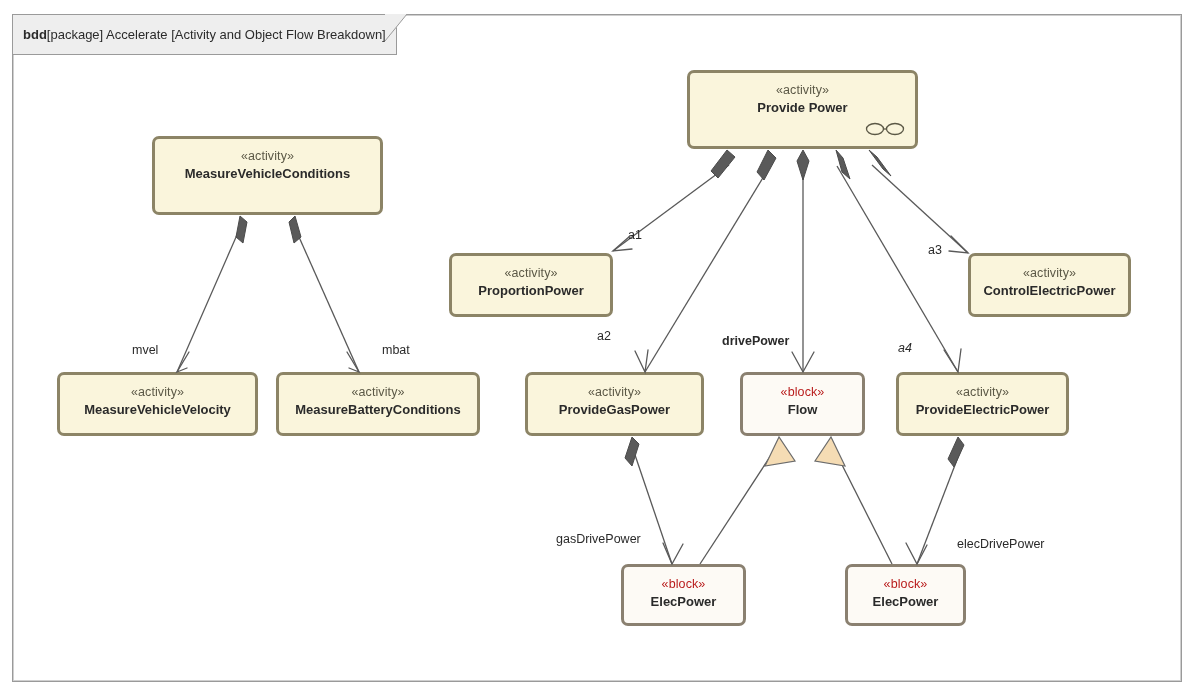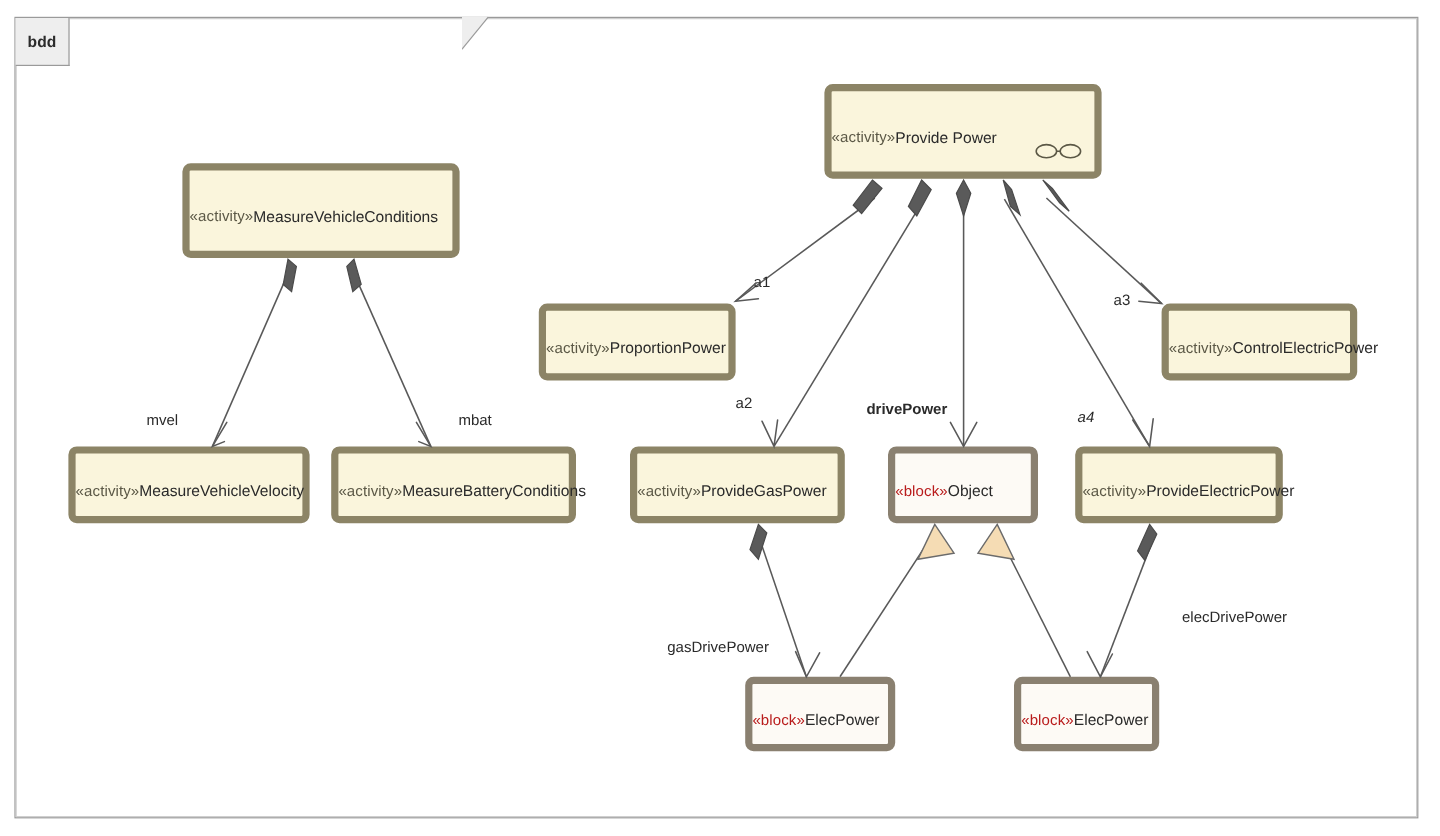--- a/index.html
+++ b/index.html
@@ -50,24 +50,24 @@
   
   #tab-cut {
     position: absolute;
     pointer-events: none;
   }
 
   
   .node {
     position: absolute;
     box-sizing: border-box;
-    border: 6px solid #4d7c0f;
+    border: 3px solid #4d7c0f;
     border-radius: 7px;
     display: flex;
-    flex-direction: row;
+    flex-direction: column;
     align-items: center;
     justify-content: flex-start;
     padding-top: 9px;
     z-index: 5;
   }
   .node.activity {
     background: #faf5dc;
     border-color: #8c8466;
   }
   .node.block {
@@ -76,21 +76,21 @@
   }
   .stereo {
     font-size: 12.5px;
     color: #5b5846;
     line-height: 16px;
     letter-spacing: 0.1px;
   }
   .node.block .stereo { color: #b91c1c; }
   .nname {
     font-size: 13px;
-    font-weight: normal;
+    font-weight: bold;
     color: #2a2a2a;
     line-height: 18px;
     margin-top: 1px;
   }
   
   .subdiag {
     position: absolute;
     right: 10px;
     bottom: 8px;
     width: 40px;
@@ -186,20 +186,21 @@
     </g>
 
     <g fill="#F5DCB4" stroke="#6b6b6b" stroke-width="1.2">
       <polygon points="779,437 765,466 795,461"></polygon>
       <polygon points="831,437 845,466 815,461"></polygon>
     </g>
   </svg>
 
   <div id="header-tab">
     <span class="hdr-kind">bdd</span>
+      <span class="hdr-rest">[package] Accelerate [Activity and Object Flow Breakdown]</span>
   </div>
   <svg id="tab-cut" width="22" height="28" style="left:385px; top:14px;" viewBox="0 0 22 28" xmlns="http://www.w3.org/2000/svg">
     <polygon points="0,0 22,0 0,28" fill="#eeeeee" stroke="none"></polygon>
     <line x1="22" y1="0" x2="0" y2="27" stroke="#9a9a9a" stroke-width="1"></line>
     <line x1="0" y1="27" x2="0" y2="27" stroke="#9a9a9a" stroke-width="1"></line>
   </svg>
 
   <div id="node-layer">
       <div class="node activity" style="left: 152px; top: 136px; width: 231px; height: 79px;">
         <div class="stereo">«activity»</div>
@@ -229,41 +230,41 @@
       <div class="node activity" style="left: 276px; top: 372px; width: 204px; height: 64px;">
         <div class="stereo">«activity»</div>
         <div class="nname">MeasureBatteryConditions</div>
       </div>
       <div class="node activity" style="left: 525px; top: 372px; width: 179px; height: 64px;">
         <div class="stereo">«activity»</div>
         <div class="nname">ProvideGasPower</div>
       </div>
       <div class="node block" style="left: 740px; top: 372px; width: 125px; height: 64px;">
         <div class="stereo">«block»</div>
-        <div class="nname">Object</div>
+        <div class="nname">Flow</div>
       </div>
       <div class="node activity" style="left: 896px; top: 372px; width: 173px; height: 64px;">
         <div class="stereo">«activity»</div>
         <div class="nname">ProvideElectricPower</div>
       </div>
       <div class="node block" style="left: 621px; top: 564px; width: 125px; height: 62px;">
         <div class="stereo">«block»</div>
         <div class="nname">ElecPower</div>
       </div>
       <div class="node block" style="left: 845px; top: 564px; width: 121px; height: 62px;">
         <div class="stereo">«block»</div>
         <div class="nname">ElecPower</div>
       </div>
     </div>
 
   <div id="label-layer">
-      <div class="elabel" style="left: 122px; top: 343px;">mvel</div>
+      <div class="elabel" style="left: 132px; top: 343px;">mvel</div>
       <div class="elabel" style="left: 382px; top: 343px; text-align: right;">mbat</div>
       <div class="elabel" style="left: 584px; top: 228px; margin-left: 44px;">a1</div>
-      <div class="elabel" style="left: 613px; top: 329px; text-align: right;">a2</div>
+      <div class="elabel" style="left: 597px; top: 329px; text-align: right;">a2</div>
       <div class="elabel" style="left: 928px; top: 243px;">a3</div>
       <div class="elabel" style="left: 898px; top: 341px; font-style: italic;">a4</div>
       <div class="elabel" style="left: 722px; top: 334px; font-weight: bold;">drivePower</div>
       <div class="elabel" style="left: 556px; top: 532px; text-align: right;">gasDrivePower</div>
-      <div class="elabel" style="left: 957px; top: 507px; margin-left: 28px;">elecDrivePower</div>
+      <div class="elabel" style="left: 957px; top: 537px;">elecDrivePower</div>
     </div>
 
 </div>
 
 </body></html>

